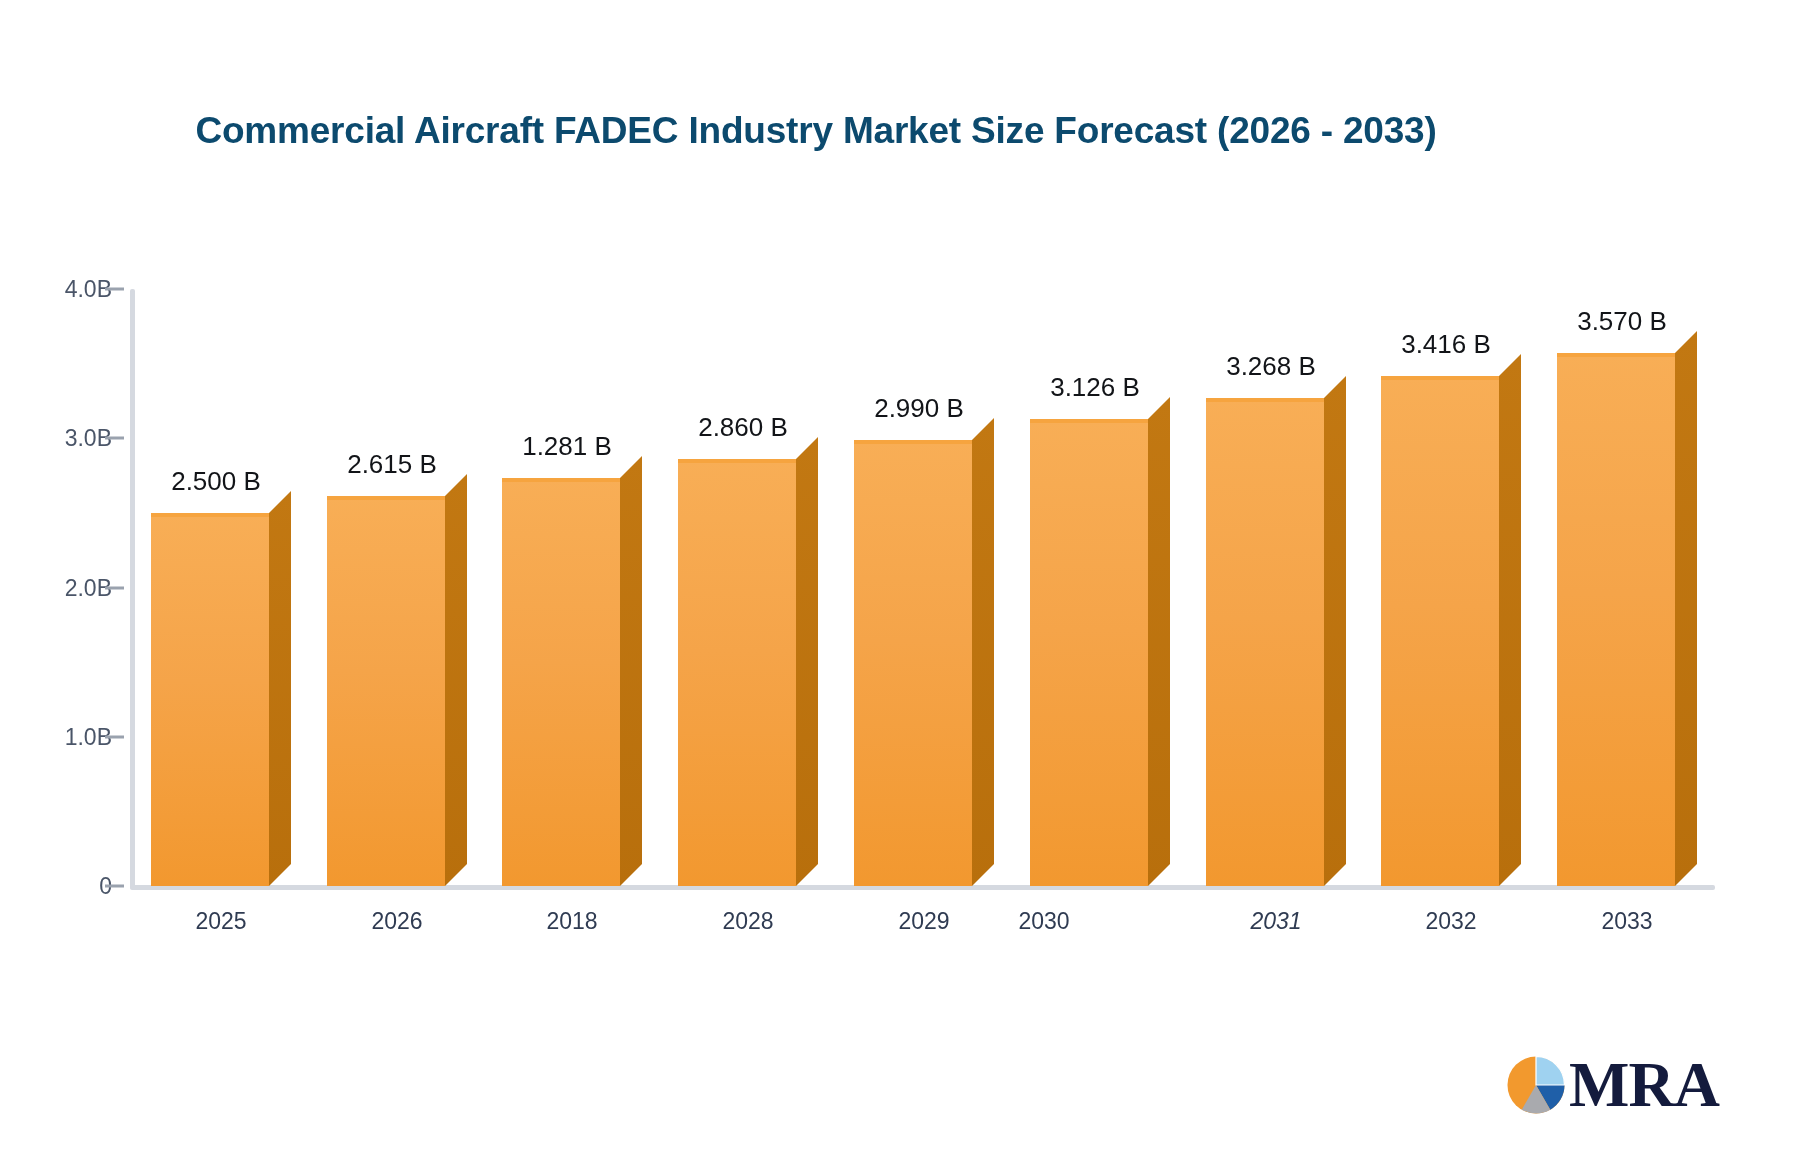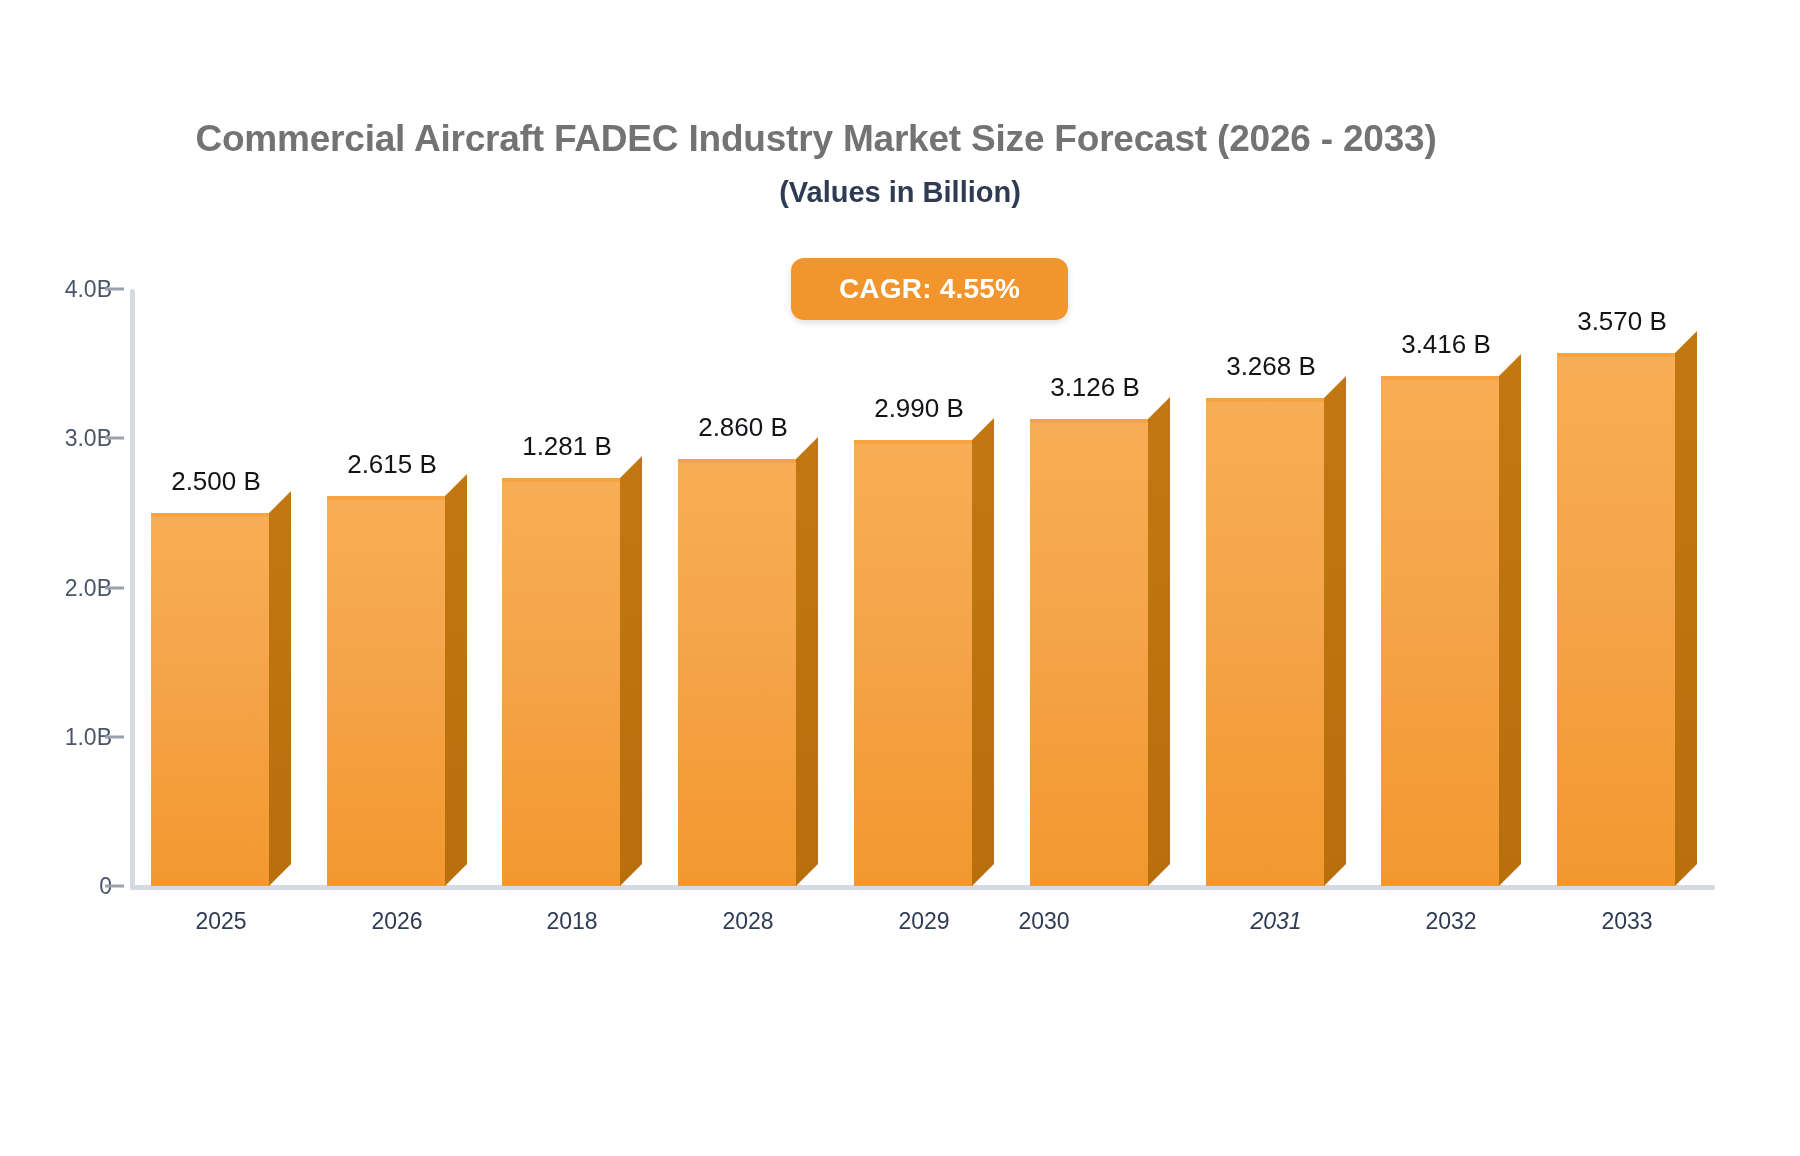--- a/index.html
+++ b/index.html
@@ -17,27 +17,27 @@
 
   #chart-root {
     position: absolute;
     inset: 0;
     background: #ffffff;
   }
 
   
   .title {
     position: absolute;
-    top: 118px;
+    top: 110px;
     left: 0;
     width: 1632px;
     text-align: center;
     font-size: 37px;
     font-weight: bold;
-    color: #737373;
+    color: #0c4a6e;
     letter-spacing: -0.2px;
     white-space: nowrap;
   }
   .subtitle {
     position: absolute;
     top: 176px;
     left: 0;
     width: 1800px;
     text-align: center;
     font-size: 29px;
@@ -174,25 +174,21 @@
     letter-spacing: -1px;
     margin-left: 2px;
   }
 </style>
 </head>
 <body>
 
 <div id="chart-root">
 
   <div class="title">Commercial Aircraft FADEC Industry Market Size Forecast (2026 - 2033)</div>
-  <div class="subtitle">(Values in Billion)</div>
-
-  <div class="cagr-badge">
-    <span>CAGR: 4.55%</span>
-  </div>
+
 
   <div id="plot">
     <div class="y-axis-line"></div>
     <div class="x-axis-line"></div>
     <div id="yticks">
         <div class="ytick-label" style="top: 886px;">0</div>
         <div class="ytick-dash" style="top: 886px;"></div>
         <div class="ytick-label" style="top: 736.75px;">1.0B</div>
         <div class="ytick-dash" style="top: 736.75px;"></div>
         <div class="ytick-label" style="top: 587.5px;">2.0B</div>
@@ -264,14 +260,24 @@
         <div class="bar-label" style="left: 1446px; top: 329px;">3.416 B</div>
         <div class="bar-wrap" style="left: 1557px; top: 331px; width: 140px; height: 555px;">
           <div class="bar-side" style="left: 118px; width: 22px; height: 555px; clip-path: polygon(0px 22px, 100% 0px, 100% calc(100% - 22px), 0px 100%);"></div>
           <div class="bar-front" style="width: 118px; height: 533px;"></div>
           <div class="bar-toprule" style="top: 22px; width: 118px;"></div>
         </div>
         <div class="bar-label" style="left: 1622px; top: 306px;">3.570 B</div>
       </div>
   </div>
 
+  <div class="logo">
+    <svg class="logo-mark" viewBox="0 0 100 100">
+      <circle cx="50" cy="50" r="46" fill="#F2992E"></circle>
+      <path d="M50 50 L50 4 A46 46 0 0 1 96 50 Z" fill="#9FD2F0"></path>
+      <path d="M50 50 L96 50 A46 46 0 0 1 73 89.8 Z" fill="#1F5FA8"></path>
+      <path d="M50 50 L73 89.8 A46 46 0 0 1 27 89.8 Z" fill="#A9AAAE"></path>
+      <path d="M50 50 L50 4 A46 46 0 0 1 96 50 Z" fill="none" stroke="#ffffff" stroke-width="2"></path>
+    </svg>
+    <div class="logo-text">MRA</div>
+  </div>
 
 </div>
 
 </body></html>

